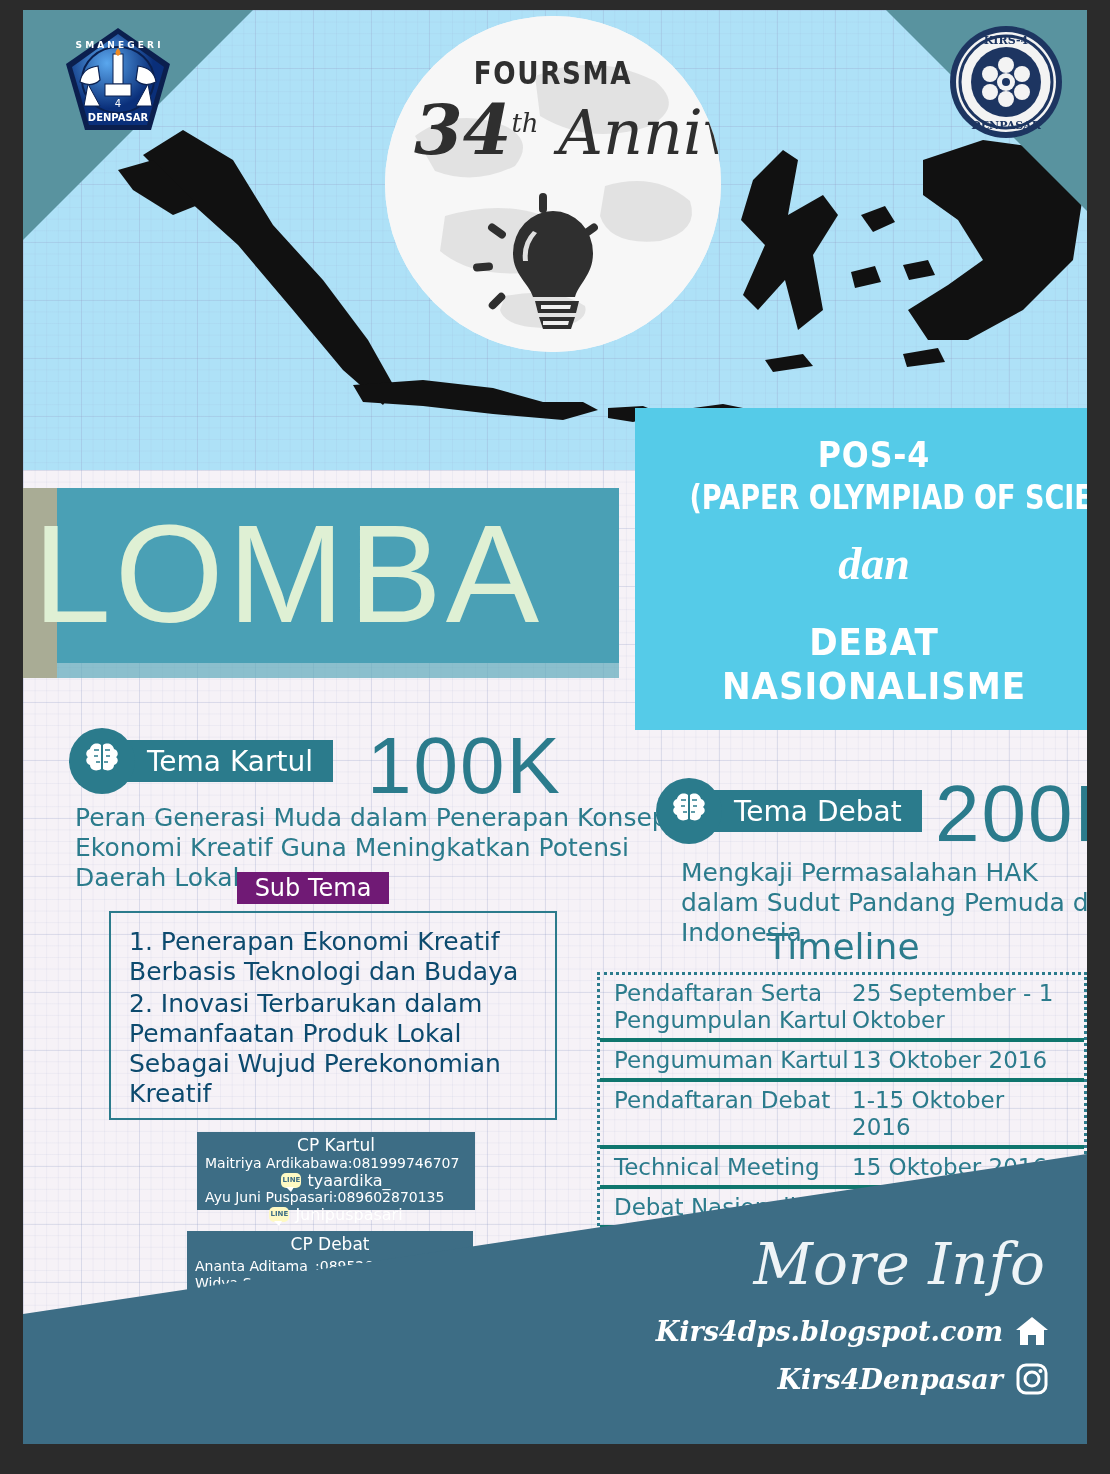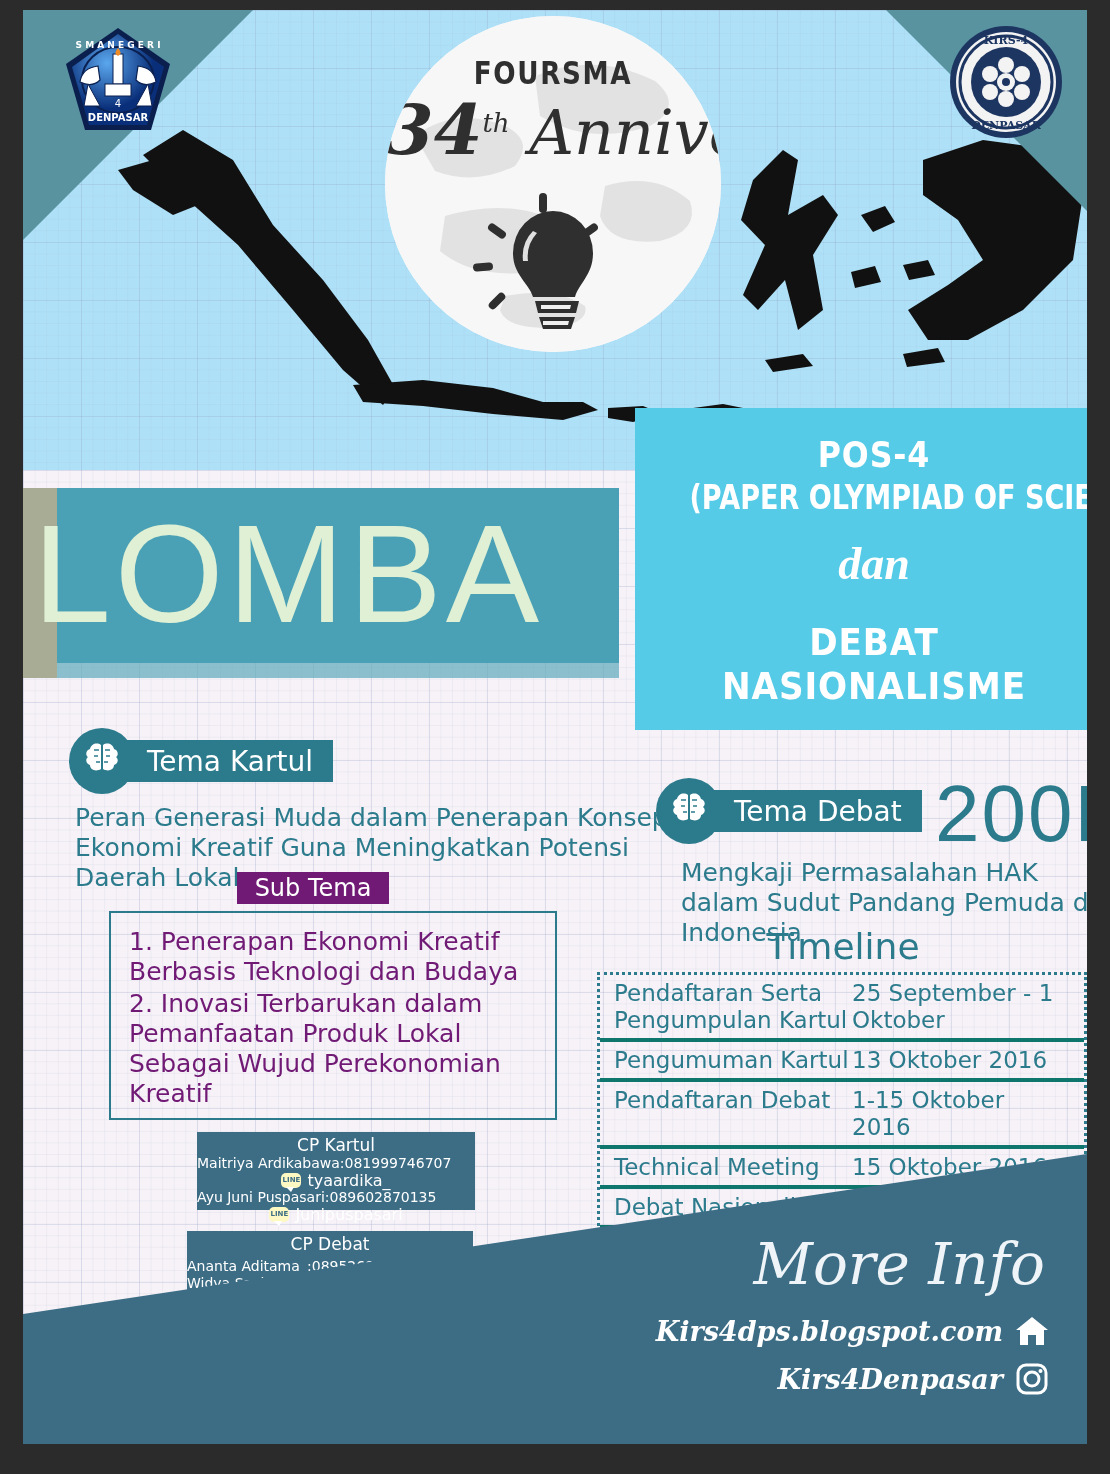--- a/index.html
+++ b/index.html
@@ -29,21 +29,21 @@
   
   .anniv{position:absolute;left:362px;top:6px;width:336px;height:336px;border-radius:50%;
     background:#f7f7f7;overflow:hidden;box-shadow:0 0 0 0 rgba(0,0,0,0);}
   .anniv .globe{position:absolute;inset:0;}
   .foursma{position:absolute;top:38px;left:0;width:100%;text-align:center;
     font-family:"DejaVu Sans",sans-serif;font-weight:bold;font-size:32px;letter-spacing:2px;
     color:#2f2f2f;transform:scaleX(.82);}
   .annivtxt{position:absolute;top:72px;left:0;width:100%;text-align:center;
     font-family:"DejaVu Serif",serif;font-style:italic;font-size:62px;color:#2f2f2f;
     white-space:nowrap;}
-  .annivtxt .num{font-size:70px;font-weight:bold;}
+  .annivtxt .num{font-size:70px;font-weight:bold;margin-left:29px;}
   .annivtxt sup{font-size:26px;vertical-align:super;}
   .bulb{position:absolute;left:88px;top:175px;width:160px;height:150px;}
 
   
   .lomba-wrap{position:absolute;left:0px;top:478px;width:596px;height:190px;}
   .lomba-side{position:absolute;left:0;top:0;width:34px;height:190px;background:#a9ac95;}
   .lomba-box{position:absolute;left:34px;top:0;width:562px;height:175px;background:#4aa0b5;}
   .lomba-box2{position:absolute;left:34px;top:175px;width:562px;height:15px;background:#5ea9ba;opacity:.7;}
   .lomba-txt{position:absolute;left:10px;top:6px;width:552px;text-align:left;
     font-family:"Liberation Sans",sans-serif;font-weight:300;font-size:140px;letter-spacing:4px;
@@ -68,33 +68,33 @@
     display:flex;align-items:center;color:#fff;font-family:"DejaVu Sans",sans-serif;font-size:28px;}
   .price{position:absolute;font-family:"Liberation Sans",sans-serif;font-weight:300;font-size:80px;
     color:#2b7b8c;letter-spacing:2px;}
 
   .tema-kartul-text{position:absolute;left:52px;top:793px;width:600px;font-size:25px;line-height:30px;
     color:#2b7b8c;font-family:"DejaVu Sans",sans-serif;}
   .subtema-pill{position:absolute;left:214px;top:862px;width:152px;height:32px;background:#701a75;
     color:#fff;display:flex;align-items:center;justify-content:center;
     font-family:"DejaVu Sans",sans-serif;font-size:24px;}
   .subtema-box{position:absolute;left:86px;top:901px;width:444px;height:205px;border:2px solid #2b7b8c;}
-  .subtema-box p{margin:14px 0 0 18px;font-size:25px;line-height:30px;color:#701a75;
+  .subtema-box p{margin:14px 0 0 18px;font-size:25px;line-height:30px;color:#0c4a6e;
     font-family:"DejaVu Sans",sans-serif;}
 
   .tema-debat-text{position:absolute;left:658px;top:848px;width:430px;font-size:25px;line-height:30px;
     color:#2b7b8c;font-family:"DejaVu Sans",sans-serif;}
 
   
   .cpbox{position:absolute;background:#3d6d85;color:#fff;font-family:"DejaVu Sans",sans-serif;}
   .cp1{left:166px;top:1122px;width:278px;height:78px;margin-left:8px;}
   .cp2{left:164px;top:1221px;width:286px;height:65px;}
   .cp-title{text-align:center;font-size:17px;padding-top:3px;}
   .cp-row{font-size:14px;line-height:17px;display:flex;}
-  .cp-row .nm{}
+  .cp-row .nm{padding-left:8px;}
   .cp-row .vl{}
   .line-row{display:flex;align-items:center;justify-content:center;line-height:17px;}
   .line-ico{display:inline-block;width:20px;height:15px;background:#fef9c3;border-radius:5px;
     position:relative;margin-right:6px;}
   .line-ico:after{content:"";position:absolute;left:5px;bottom:-4px;border-left:5px solid transparent;
     border-right:3px solid transparent;border-top:5px solid #fff;}
   .line-ico span{position:absolute;inset:0;color:#3d6d85;font-size:7px;display:flex;
     align-items:center;justify-content:center;font-weight:bold;}
 
   
@@ -251,20 +251,21 @@
             <path d="M21,6 c-4,-3 -10,-1 -11,4 c-4,1 -5,6 -2,8 c-3,2 -2,7 2,8 c0,5 6,7 11,4 Z"></path>
             <path d="M23,6 c4,-3 10,-1 11,4 c4,1 5,6 2,8 c3,2 2,7 -2,8 c0,5 -6,7 -11,4 Z"></path>
           </g>
           <g stroke="#2b7b8c" stroke-width="1.4" fill="none">
             <path d="M14,11 h5 M14,17 h4 M16,23 h4 M30,11 h-5 M30,17 h-4 M28,23 h-4"></path>
           </g>
         </svg>
       </div>
       <div class="pill">Tema Kartul</div>
     </div>
+    <div class="price" style="left:344px;top:710px;">100K</div>
 
     <div class="tema-kartul-text">Peran Generasi Muda dalam Penerapan Konsep Ekonomi Kreatif Guna Meningkatkan Potensi Daerah Lokal</div>
     <div class="subtema-pill">Sub Tema</div>
     <div class="subtema-box">
       <p>1. Penerapan Ekonomi Kreatif Berbasis Teknologi dan Budaya</p>
       <p style="margin-top:2px">2. Inovasi Terbarukan dalam Pemanfaatan Produk Lokal Sebagai Wujud Perekonomian Kreatif</p>
     </div>
 
     <div class="badge" style="left:633px;top:768px;">
       <div class="circ">

